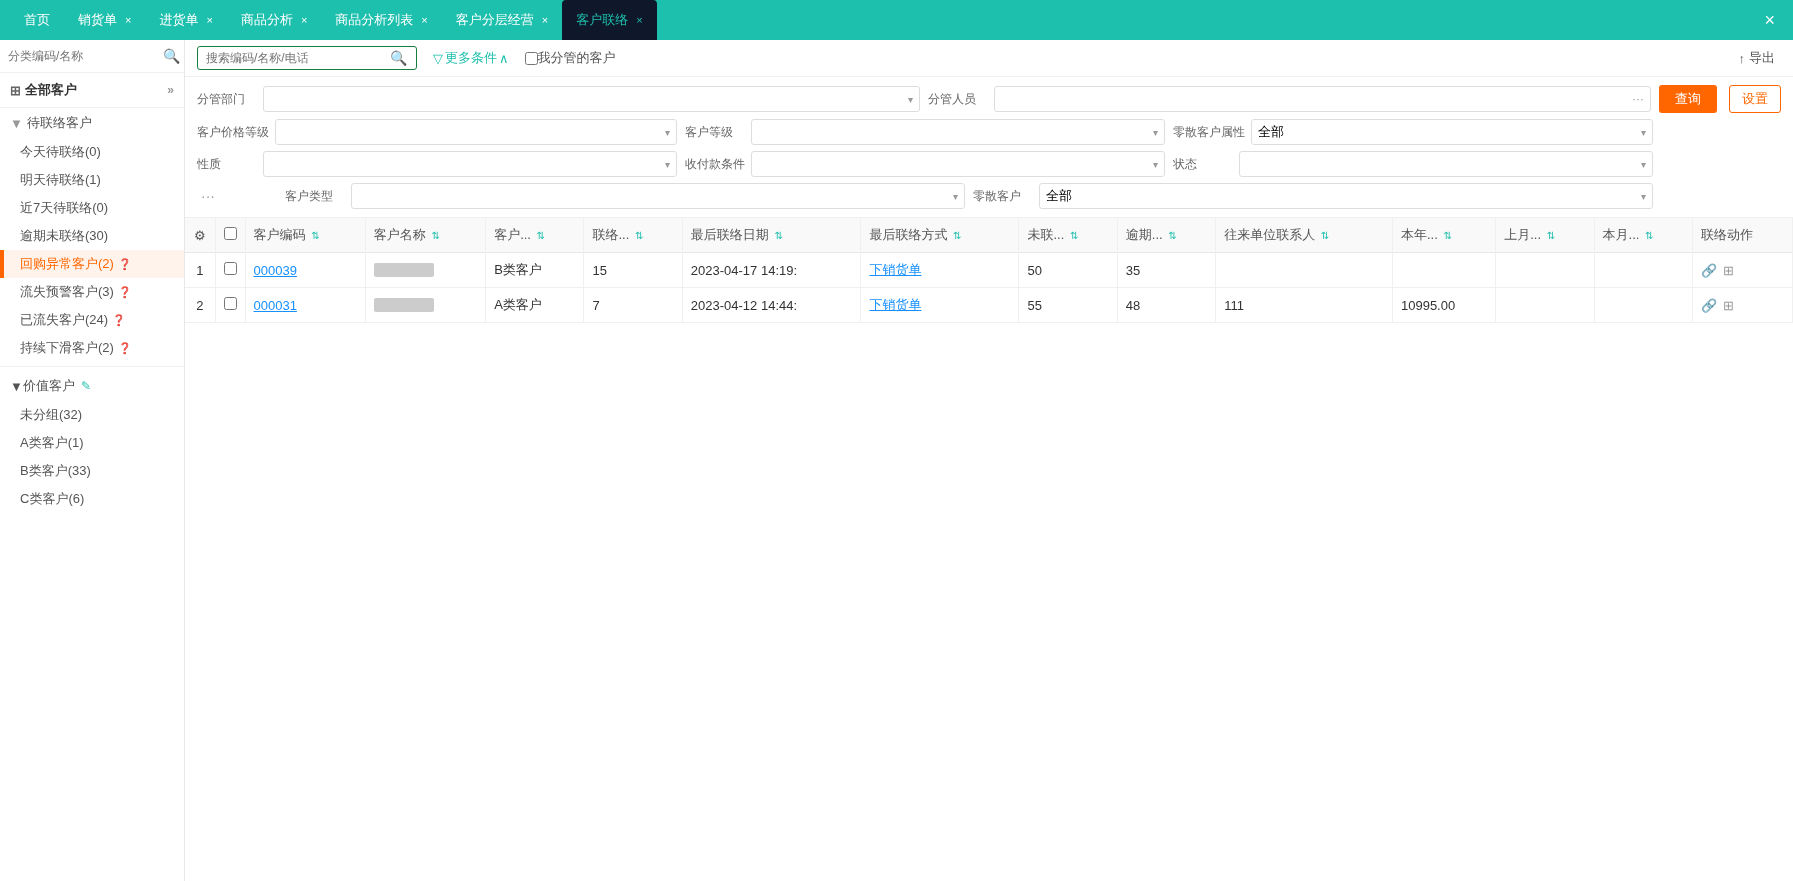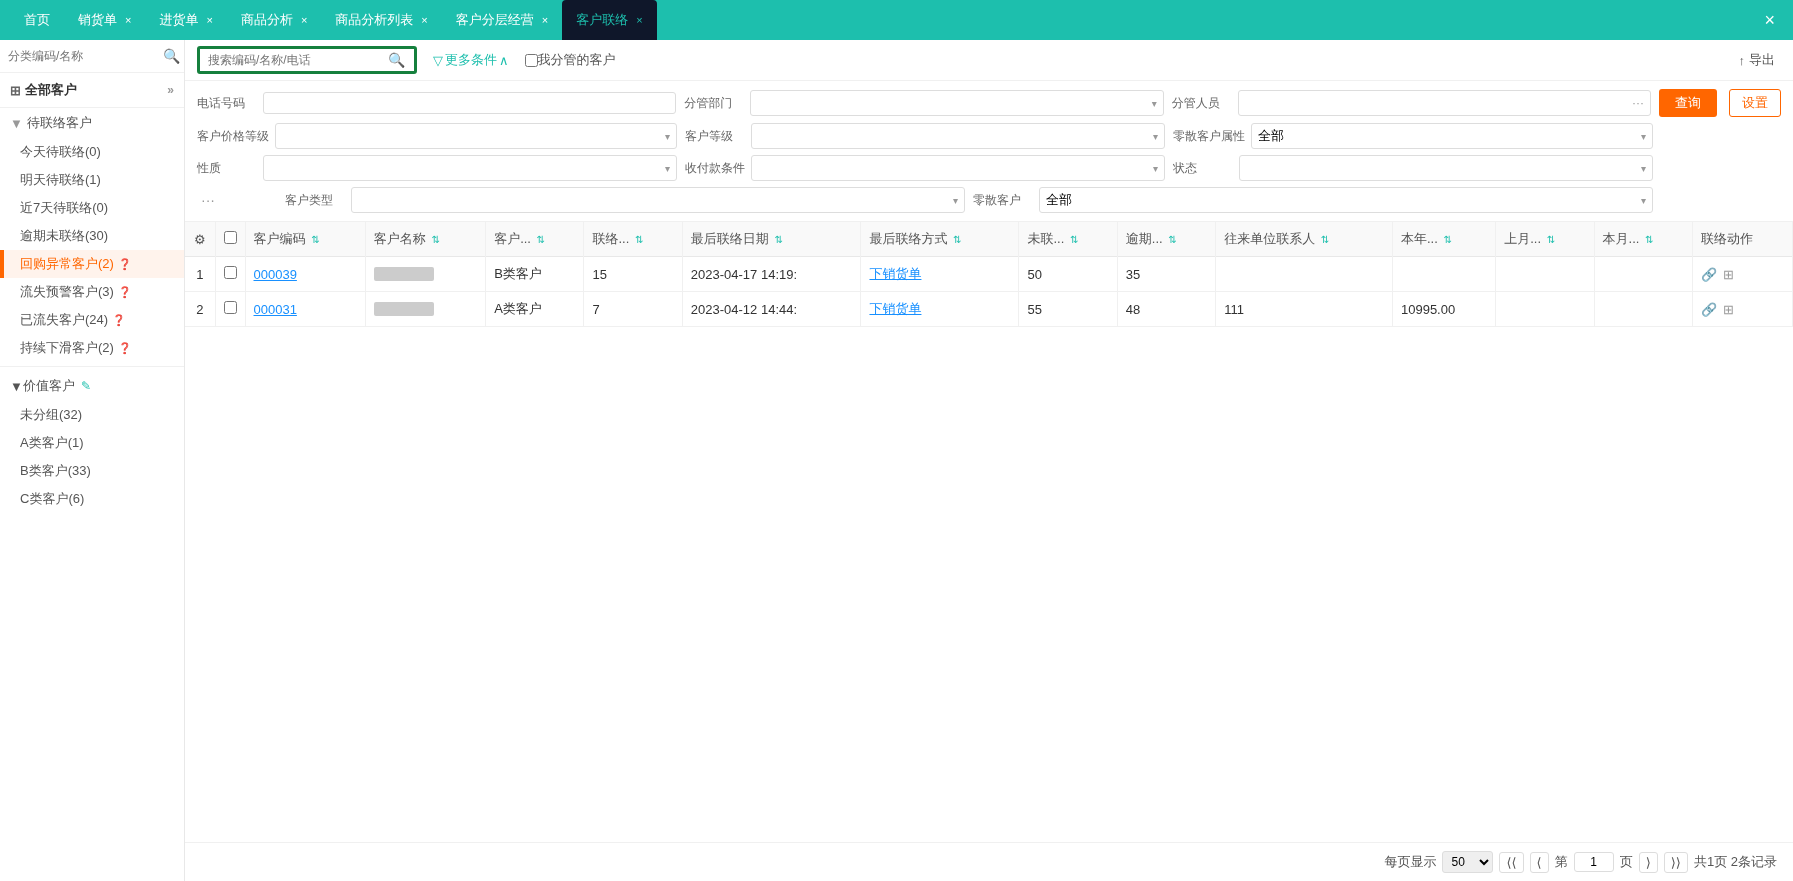--- a/index.html
+++ b/index.html
@@ -61,21 +61,21 @@
 
     
     .content-area { flex: 1; display: flex; flex-direction: column; overflow: hidden; }
 
     
     .filter-bar {
       background: #fff; padding: 6px 12px; display: flex; align-items: center;
       border-bottom: 1px solid #f0f0f0; gap: 10px;
     }
     .filter-search-box {
-      display: flex; align-items: center; border: 3px solid #15803d; border-radius: 3px;
+      display: flex; align-items: center; border: 1px solid #15803d; border-radius: 3px;
       padding: 3px 8px; gap: 4px; width: 220px;
     }
     .filter-search-box input { border: none; outline: none; font-size: 12px; flex: 1; }
     .filter-search-box .s-icon { color: #1dbfad; font-size: 14px; }
     .more-conditions {
       display: flex; align-items: center; color: #1dbfad; cursor: pointer;
       font-size: 12px; gap: 2px; padding: 3px 6px;
     }
     .my-customers {
       display: flex; align-items: center; font-size: 12px; color: #555;
@@ -308,24 +308,20 @@
       <div class="filter-spacer"></div>
       <div class="export-btn">
         <span>↑</span>
         <span>导出</span>
       </div>
     </div>
 
     <div class="adv-filter">
 
       <div class="adv-filter-row">
-        <div class="filter-field">
-          <label>电话号码</label>
-          <input class="text-input" type="text" style="">
-        </div>
         <div class="filter-field">
           <label>分管部门</label>
           <div class="select-box">
             <span></span>
             <span class="arrow">▾</span>
           </div>
         </div>
         <div class="filter-field">
           <label>分管人员</label>
           <div class="select-box" style="flex:1;">
@@ -531,31 +527,15 @@
                 <span title="联络">🔗</span>
                 <span title="更多">⊞</span>
               </div>
             </td>
           </tr>
         </tbody>
       </table>
 
     </div>
 
-    <div class="pagination">
-      <span>每页显示</span>
-      <select>
-        <option>50</option>
-        <option>20</option>
-        <option>100</option>
-      </select>
-      <button class="page-btn">⟨⟨</button>
-      <button class="page-btn">⟨</button>
-      <span>第</span>
-      <input class="page-input" type="text" value="1" style="">
-      <span>页</span>
-      <button class="page-btn">⟩</button>
-      <button class="page-btn">⟩⟩</button>
-      <span>共1页 2条记录</span>
-    </div>
 
   </div>
 </div>
 
 </body></html>

